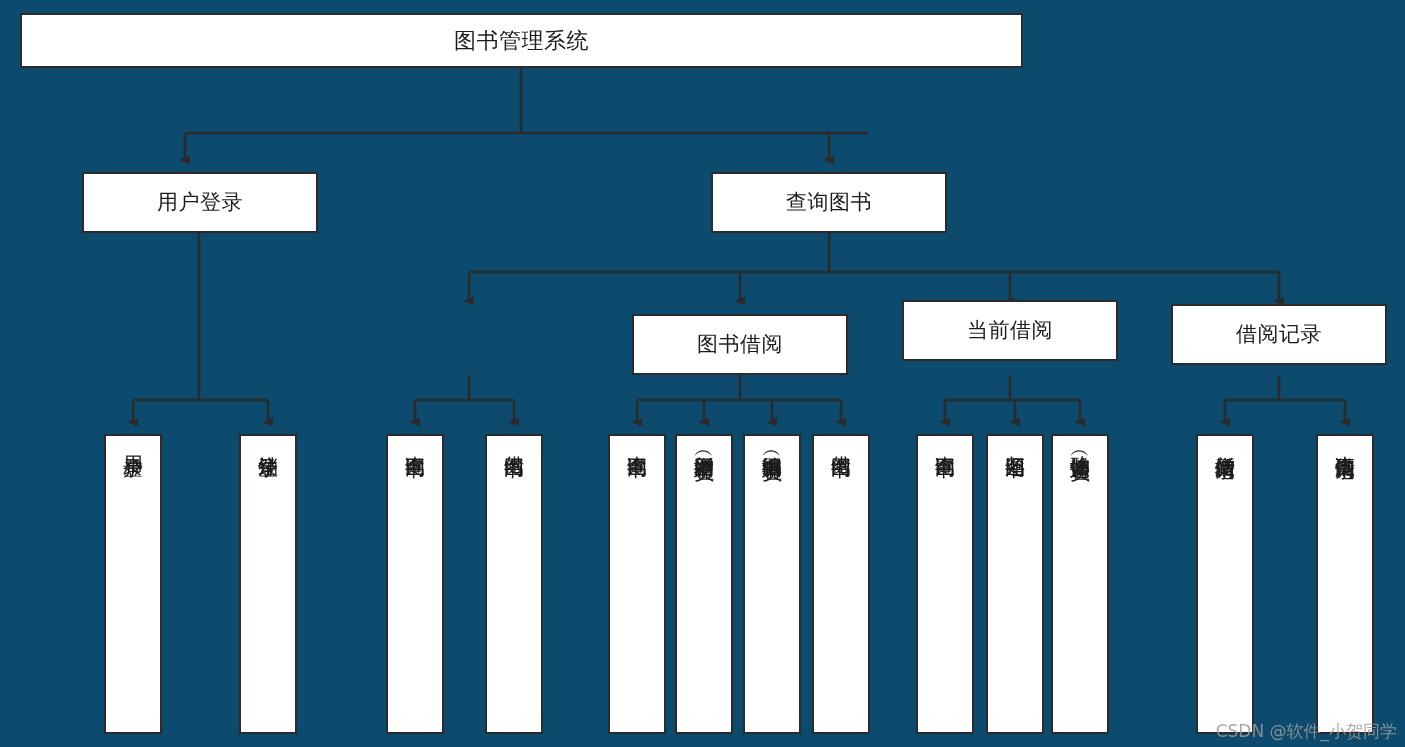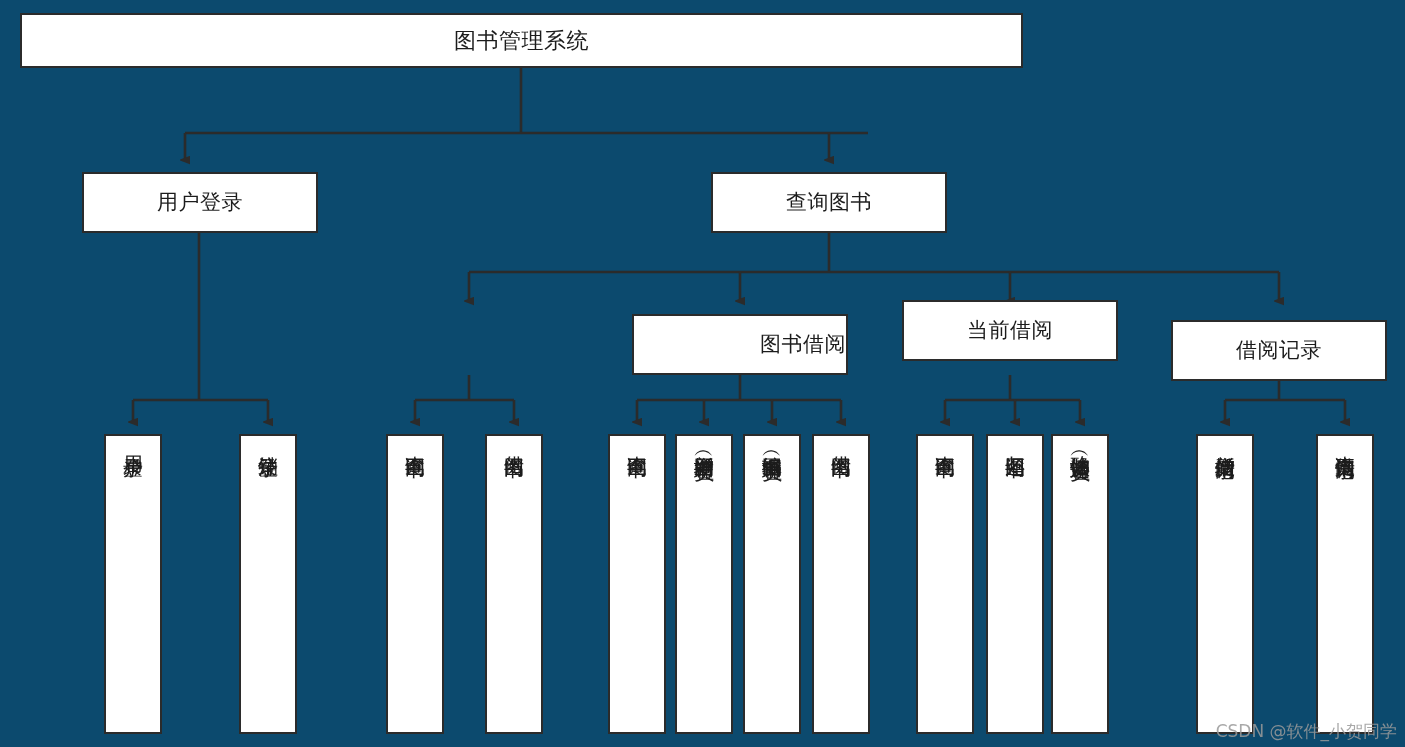--- a/index.html
+++ b/index.html
@@ -124,27 +124,27 @@
     <span class="node-label">图书管理系统</span>
   </div>
 
   <div class="node" style="left:82px; top:172px; width:236px; height:61px;">
     <span class="node-label">用户登录</span>
   </div>
   <div class="node" style="left:711px; top:172px; width:236px; height:61px;">
     <span class="node-label">查询图书</span>
   </div>
 
-  <div class="node" style="left:632px; top:314px; width:216px; height:61px;justify-content:flex-end;">
+  <div class="node" style="left:632px; top:314px; width:216px; height:61px;">
     <span class="node-label">图书借阅</span>
   </div>
   <div class="node" style="left:902px; top:300px; width:216px; height:61px;">
     <span class="node-label">当前借阅</span>
   </div>
-  <div class="node" style="left:1171px; top:320px; width:216px; height:61px;">
+  <div class="node" style="left:1171px; top:304px; width:216px; height:61px;">
     <span class="node-label">借阅记录</span>
   </div>
 
   <div class="node leaf" style="left:104px; top:434px; width:58px; height:300px;">
     <span class="node-label">用户登录</span>
   </div>
   <div class="node leaf" style="left:239px; top:434px; width:58px; height:300px;">
     <span class="node-label">注销登录</span>
   </div>
 

